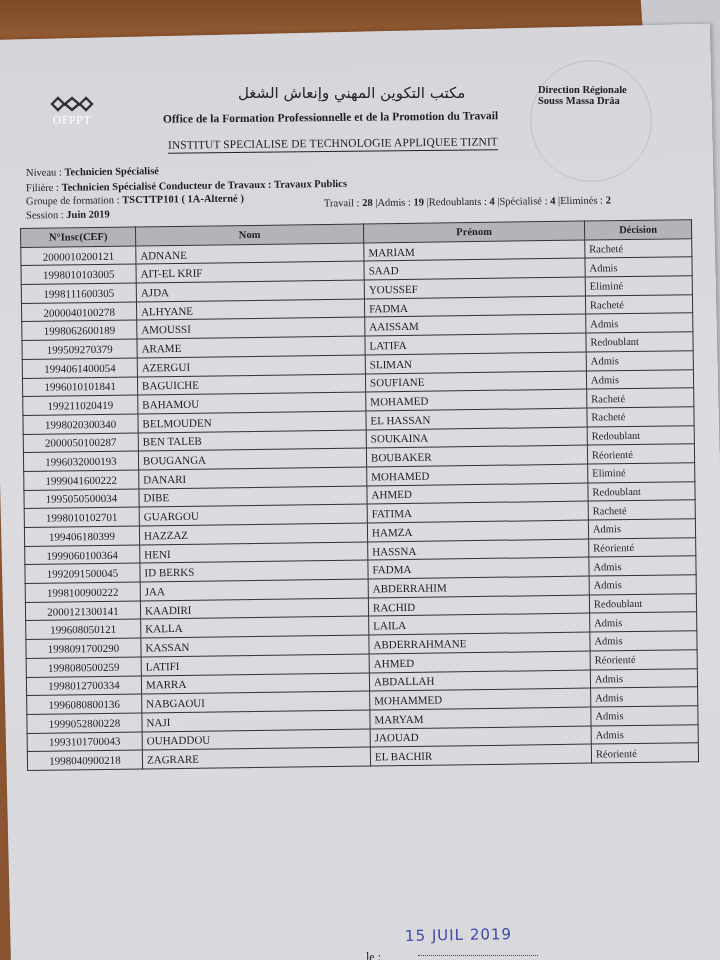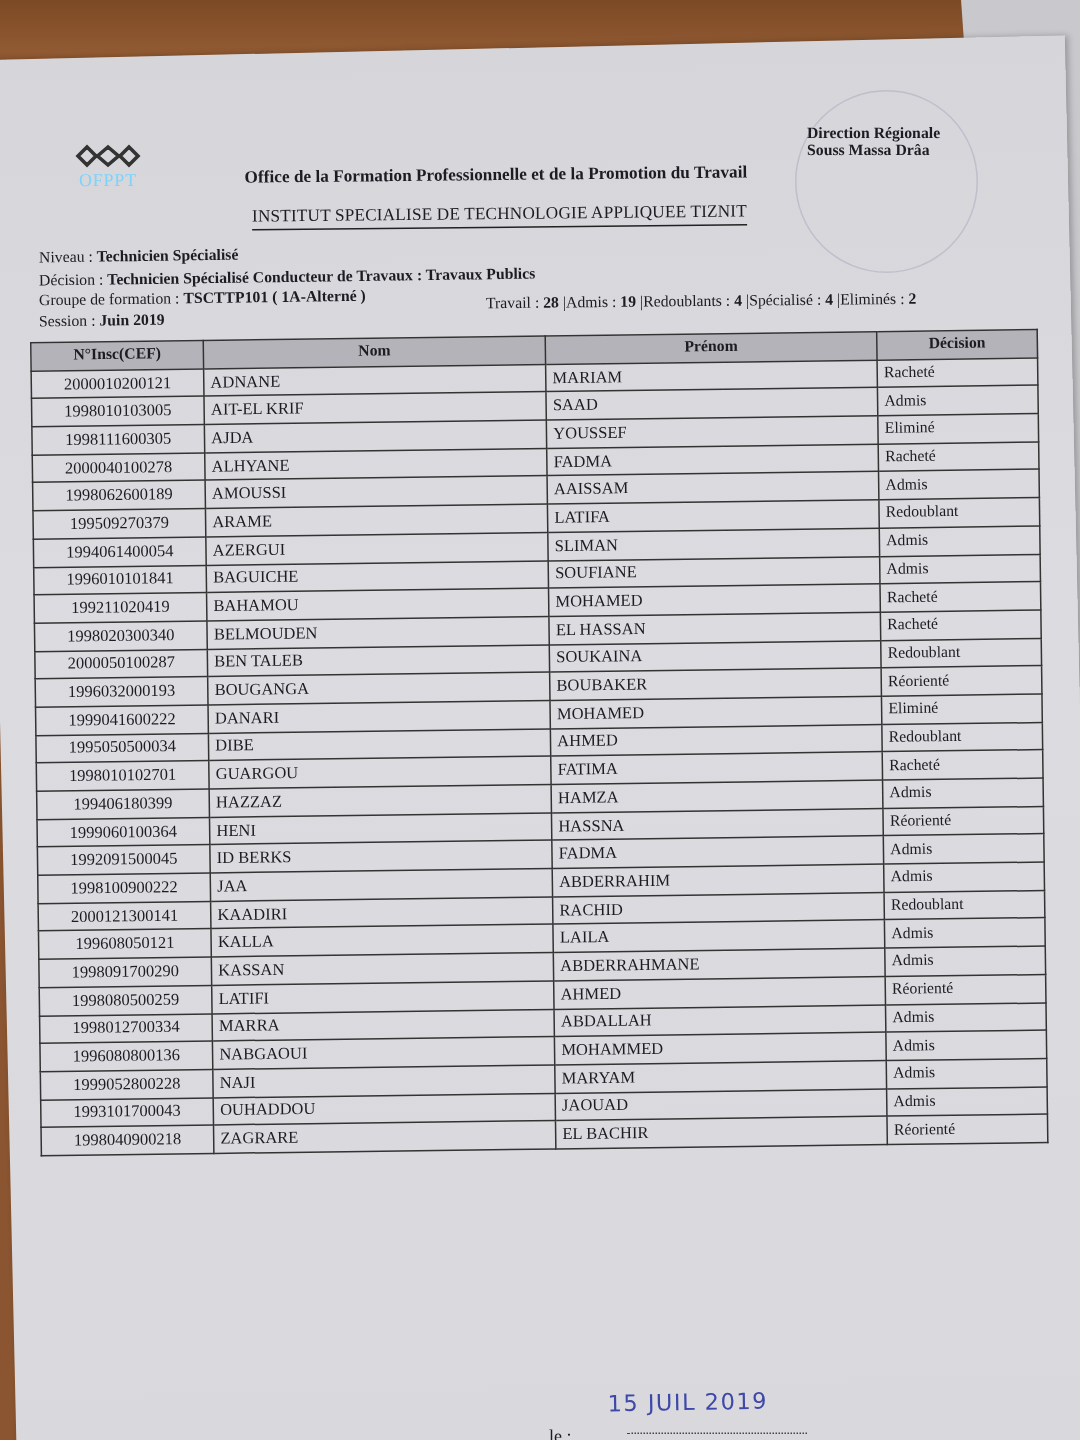--- a/index.html
+++ b/index.html
@@ -18,21 +18,21 @@
   }
   .paper {
     position:absolute; left:-10px; top:40px; width:720px; height:940px;
     background:linear-gradient(180deg,#d6d5da 0%,#dcdbe0 40%,#d9d8dd 100%);
     transform:rotate(-1.3deg); transform-origin:top left;
     box-shadow:2px 0 4px rgba(0,0,0,0.25);
   }
   .content { position:absolute; left:0; top:0; width:720px; height:960px; color:#1c1c22; }
   .logo { position:absolute; left:47px; top:96px; width:50px; text-align:center; }
   .logo svg { display:block; margin:0 auto; }
-  .logo .lbl { font-size:12px; letter-spacing:0.5px; color:#7dd3fc; margin-top:1px; }
+  .logo .lbl { font-size:12px; letter-spacing:0.5px; color:#ffffff; margin-top:1px; }
   .arabic { position:absolute; left:238px; top:84px; font-size:15px; font-family:"DejaVu Sans", sans-serif; direction:rtl; color:#222; }
   .office { position:absolute; left:163px; top:111px; font-size:11.5px; font-weight:bold; transform:rotate(-0.6deg); }
   .dir { position:absolute; left:538px; top:84px; font-size:10.5px; font-weight:bold; line-height:11px; text-align:left; }
   .stamp-circle { position:absolute; left:530px; top:60px; width:120px; height:120px; border:1px solid rgba(120,120,160,0.25); border-radius:50%; }
   .institut { position:absolute; left:168px; top:137px; font-size:11.5px; border-bottom:1px solid #222; padding-bottom:2px; transform:rotate(-0.6deg); letter-spacing:0.1px; }
   .meta { position:absolute; left:26px; font-size:10.5px; transform:rotate(-0.8deg); }
   .meta b { font-weight:bold; }
   .stats { position:absolute; left:324px; top:196px; font-size:10.5px; transform:rotate(-0.6deg); }
   .tbl { position:absolute; left:20px; top:228px; transform:rotate(-0.75deg); transform-origin:top left; }
   table { border-collapse:collapse; font-size:11px; }
@@ -55,35 +55,36 @@
 <div class="paper"></div>
 
 <div class="content">
   <div class="logo">
     <svg width="44" height="16" viewBox="0 0 44 16">
       <path d="M2 8 L8 2 L14 8 L8 14 Z M15 8 L22 2 L29 8 L22 14 Z M30 8 L36 2 L42 8 L36 14 Z" fill="none" stroke="#333" stroke-width="2.4"></path>
     </svg>
     <div class="lbl">OFPPT</div>
   </div>
 
+  <div class="arabic">مكتب التكوين المهني وإنعاش الشغل</div>
   <div class="office">Office de la Formation Professionnelle et de la Promotion du Travail</div>
 
   <div class="stamp-circle"></div>
   <div class="dir">
     <div>Direction Régionale</div>
     <div>Souss Massa Drâa</div>
   </div>
 
   <div class="institut">INSTITUT SPECIALISE DE TECHNOLOGIE APPLIQUEE TIZNIT</div>
 
   <div class="meta" style="top:166px">
     <span>Niveau : </span><b>Technicien Spécialisé</b>
   </div>
   <div class="meta" style="top:180px">
-    <span>Décision : </span><b>Technicien Spécialisé Conducteur de Travaux : Travaux Publics</b>
+    <span>Filière : </span><b>Technicien Spécialisé Conducteur de Travaux : Travaux Publics</b>
   </div>
   <div class="meta" style="top:194px">
     <span>Groupe de formation : </span><b>TSCTTP101 ( 1A-Alterné )</b>
   </div>
   <div class="meta" style="top:209px">
     <span>Session : </span><b>Juin 2019</b>
   </div>
 
   <div class="stats">
     <span>Travail : </span><b>28</b><span> |Admis : </span><b>19</b><span> |Redoublants : </span><b>4</b><span> |Spécialisé : </span><b>4</b><span> |Eliminés : </span><b>2</b>

